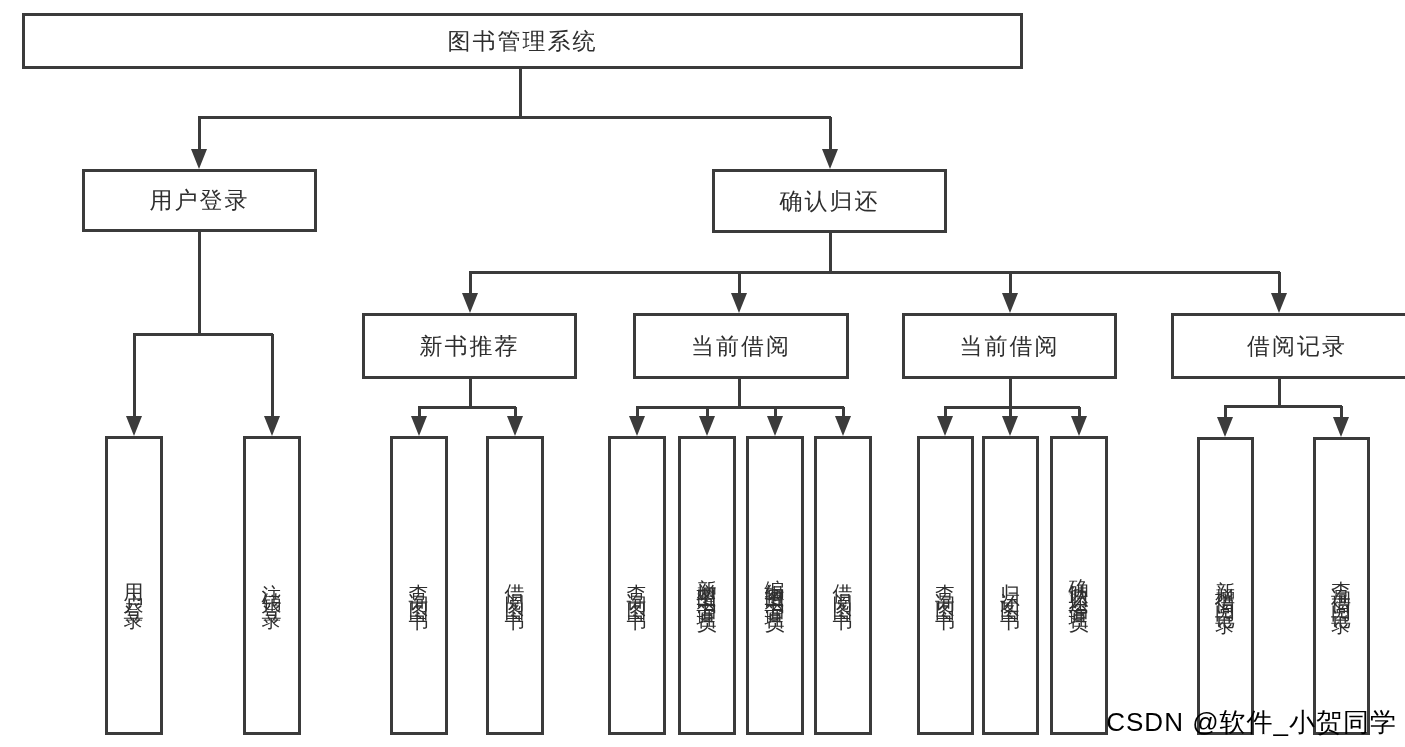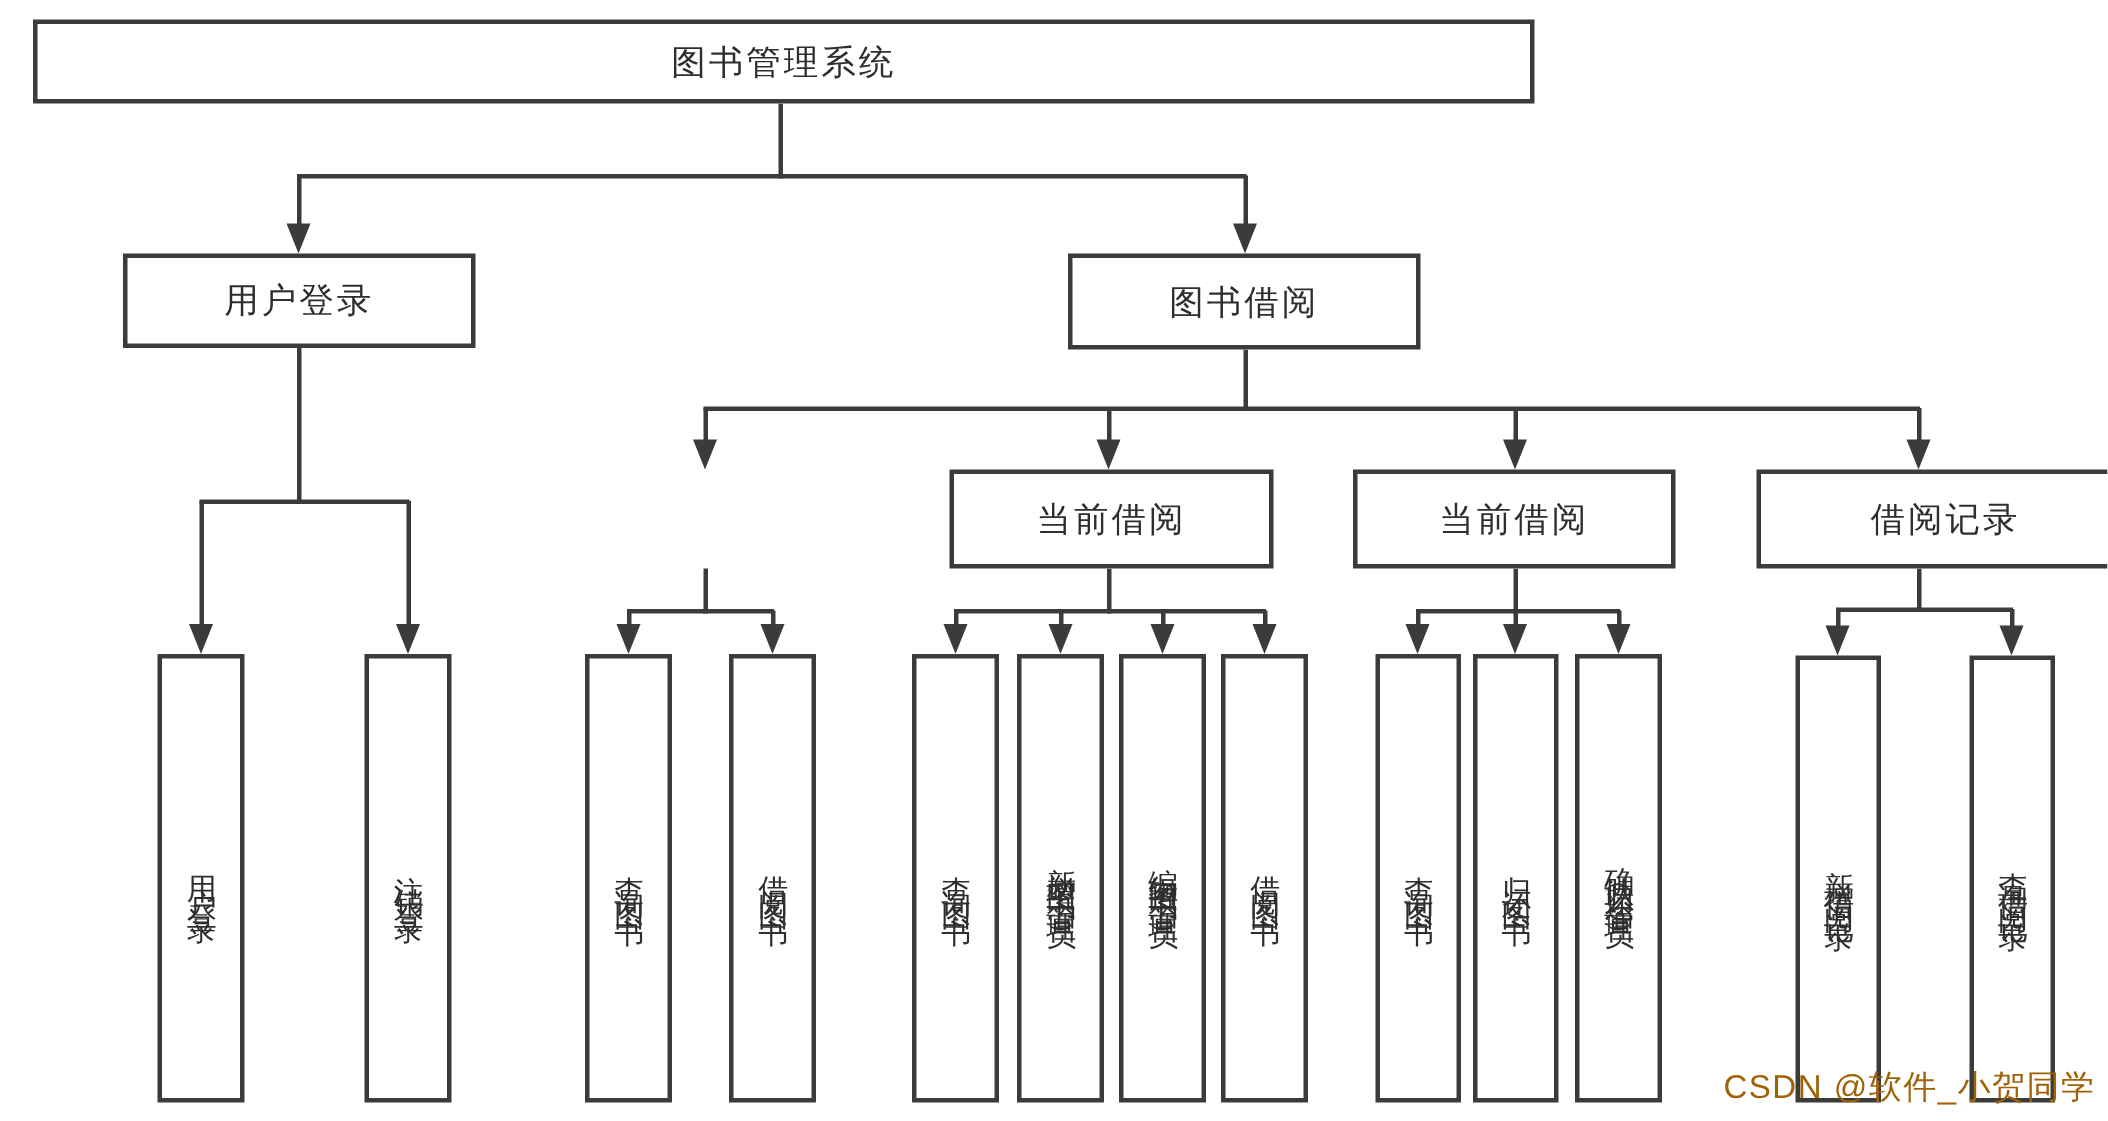--- a/index.html
+++ b/index.html
@@ -68,22 +68,22 @@
   .ahead{
     position:absolute;width:0;height:0;
     border-left:8px solid transparent;
     border-right:8px solid transparent;
     border-top:20px solid #3b3b3b;
   }
   
   .watermark{
     position:absolute;
     right:8px;bottom:7px;
-    font-size:22px;
-    color:#a16207;
+    font-size:26px;
+    color:#000000;
     letter-spacing:1px;
     white-space:nowrap;
   }
 </style>
 </head>
 <body>
 
 <div class="canvas">
 
   <div id="connectors">
@@ -142,23 +142,26 @@
     </div>
 
   <div class="node" id="n-root">
     <span>图书管理系统</span>
   </div>
 
   <div class="node" id="n-user-login">
     <span>用户登录</span>
   </div>
   <div class="node" id="n-book-mgmt">
-    <span>图书借阅</span>
-  </div>
-
+    <span>确认归还</span>
+  </div>
+
+  <div class="node" id="n-new-book-rec">
+    <span>新书推荐</span>
+  </div>
   <div class="node" id="n-book-borrow">
     <span>当前借阅</span>
   </div>
   <div class="node" id="n-cur-borrow">
     <span>当前借阅</span>
   </div>
   <div class="node" id="n-borrow-rec">
     <span>借阅记录</span>
   </div>
 

